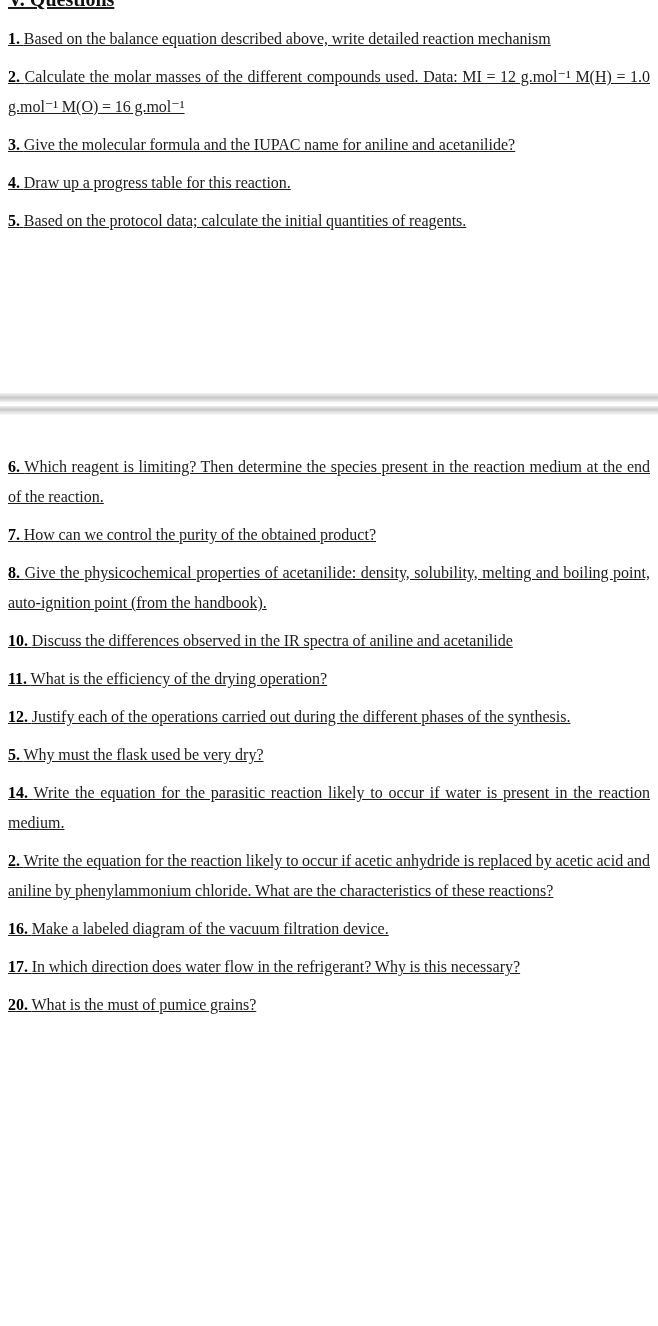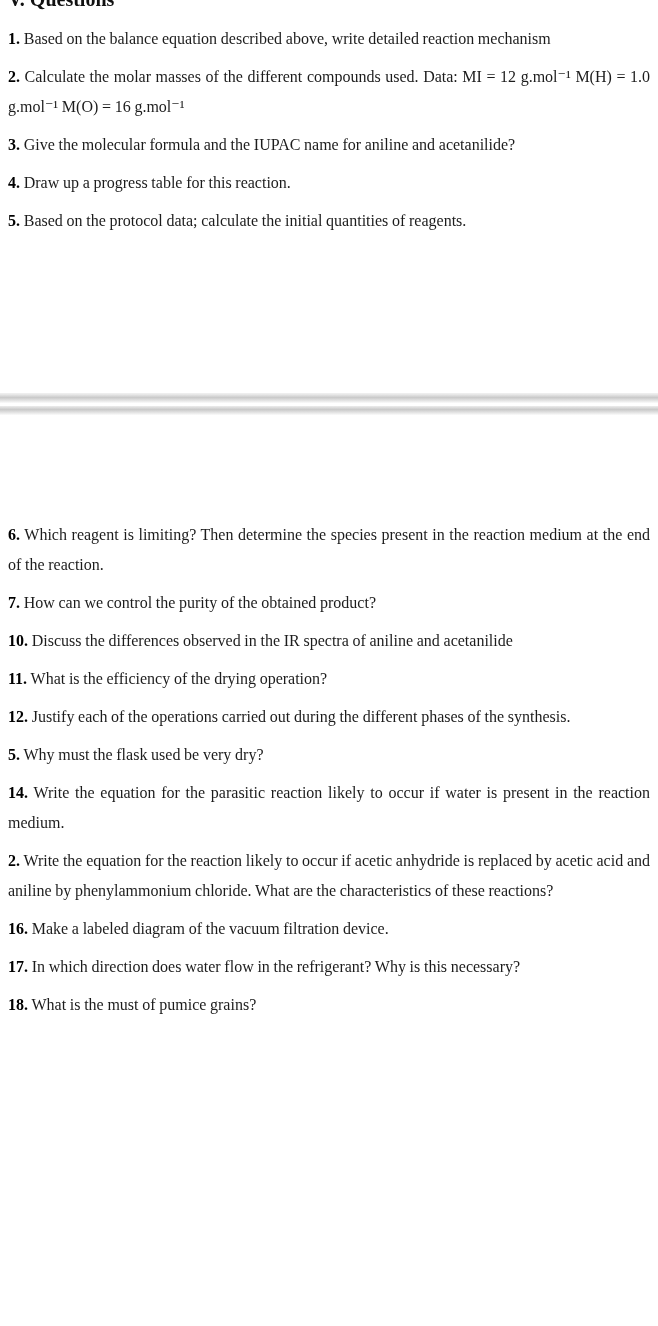--- a/index.html
+++ b/index.html
@@ -12,20 +12,21 @@
     height: 1326px;
     overflow: hidden;
     font-family: "Liberation Serif", "DejaVu Serif", serif;
     color: #1c1c1c;
   }
   .doc {
     width: 658px;
     height: 1326px;
     background: #ffffff;
     position: relative;
+    text-decoration: underline;
   }
   .page {
     padding: 0 8px;
     box-sizing: border-box;
   }
   .page-1 {
     height: 393px;
     overflow: hidden;
   }
   
@@ -64,21 +65,21 @@
     background: linear-gradient(180deg, #ececec 0%, #c9c9c9 40%, #fbfbfb 100%);
   }
   .pb-gap {
     height: 3px;
     background: #ffffff;
   }
   .pb-bar-top {
     border-top: 1px solid #eeeeee;
   }
   .page-2 {
-    padding-top: 105px;
+    padding-top: 37px;
   }
 </style>
 </head>
 <body>
 
 <div class="doc">
 
   <section class="page page-1">
     <div class="heading-clip">
       <div class="heading">V. Questions</div>
@@ -115,20 +116,24 @@
   <section class="page page-2">
     <p class="q">
       <span class="num">6.</span>
       <span>Which reagent is limiting? Then determine the species present in the reaction medium at the end of the reaction.</span>
     </p>
     <p class="q">
       <span class="num">7.</span>
       <span>How can we control the purity of the obtained product?</span>
     </p>
     <p class="q">
+      <span class="num">8.</span>
+      <span>Give the physicochemical properties of acetanilide: density, solubility, melting and boiling point, auto-ignition point (from the handbook).</span>
+    </p>
+    <p class="q">
       <span class="num">10.</span>
       <span>Discuss the differences observed in the IR spectra of aniline and acetanilide</span>
     </p>
     <p class="q">
       <span class="num">11.</span>
       <span>What is the efficiency of the drying operation?</span>
     </p>
     <p class="q">
       <span class="num">12.</span>
       <span>Justify each of the operations carried out during the different phases of the synthesis.</span>
@@ -147,18 +152,18 @@
     </p>
     <p class="q">
       <span class="num">16.</span>
       <span>Make a labeled diagram of the vacuum filtration device.</span>
     </p>
     <p class="q">
       <span class="num">17.</span>
       <span>In which direction does water flow in the refrigerant? Why is this necessary?</span>
     </p>
     <p class="q">
-      <span class="num">18.</span>
+      <span class="num">20.</span>
       <span>What is the must of pumice grains?</span>
     </p>
   </section>
 
 </div>
 
 </body></html>

